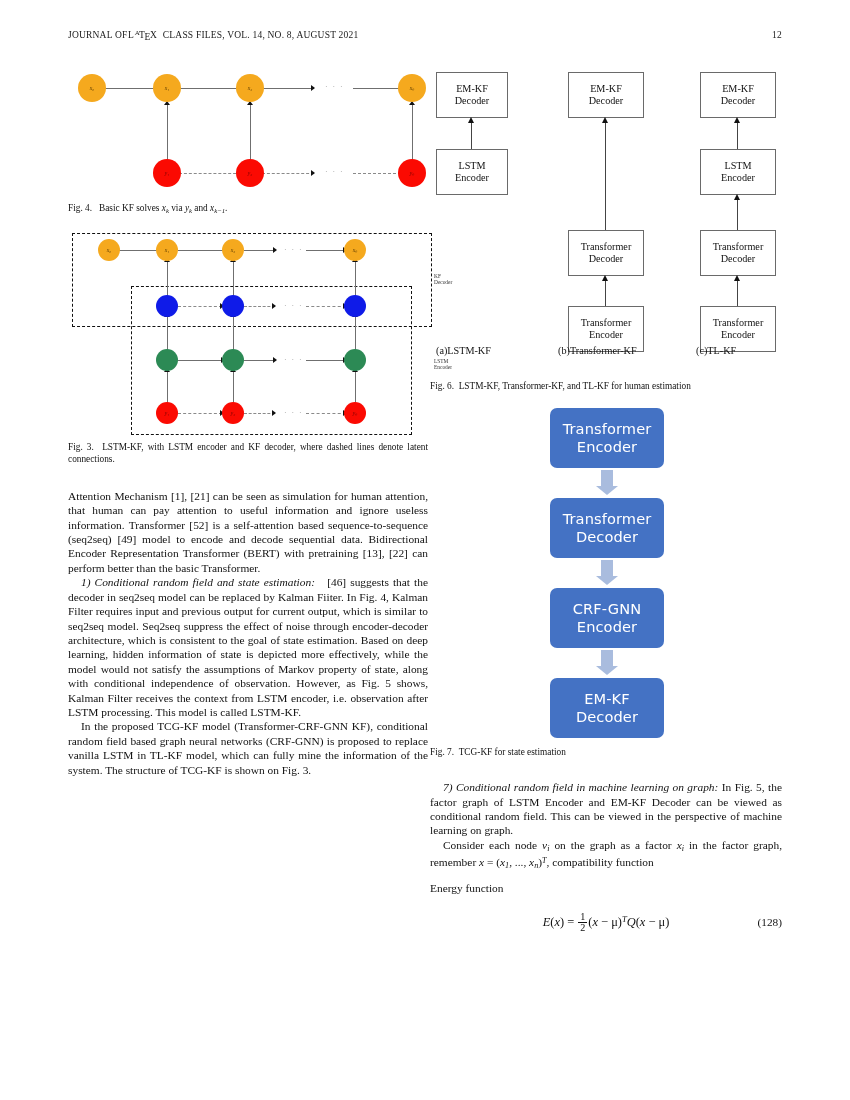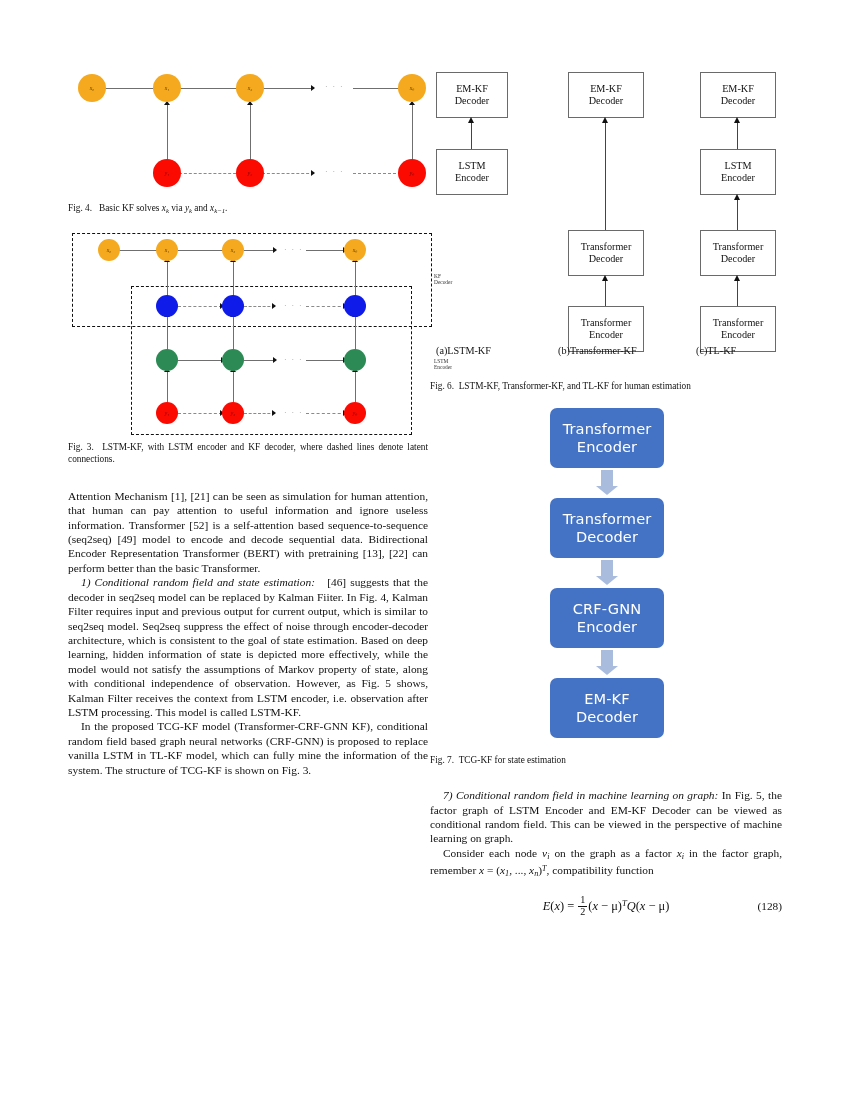--- a/index.html
+++ b/index.html
@@ -85,20 +85,24 @@
   .farrow .stem{position:absolute;left:5px;top:0;width:12px;background:#A9BCDE;}
   .farrow .head{position:absolute;left:0;width:0;height:0;
     border-top:9px solid #A9BCDE;border-left:11px solid transparent;
     border-right:11px solid transparent;}
 </style>
 </head>
 <body>
 
 <div class="page">
 
+  <div class="runhead">
+    <span>JOURNAL OF </span><span class="latex-l"><span class="latex-t">L</span><span class="latex-a">A</span><span class="latex-t">T</span><span class="latex-e">E</span><span class="latex-x">X</span></span><span> CLASS FILES, VOL. 14, NO. 8, AUGUST 2021</span>
+    <span class="pg">12</span>
+  </div>
 
   <div class="colL">
 
     <div class="fig" style="height:138px;">
 
       <div class="edge h" style="left:28px;top:28px;width:83px;"></div>
       <div class="arrH" style="left:108px;top:25px;"></div>
       <div class="edge h" style="left:111px;top:28px;width:83px;"></div>
       <div class="arrH" style="left:191px;top:25px;"></div>
       <div class="edge h" style="left:194px;top:28px;width:52px;"></div>
@@ -321,30 +325,31 @@
         <div class="stem" style="height:16px;"></div>
         <div class="head" style="top:16px;"></div>
       </div>
 
       <div class="fbox" style="left:120px;top:272px;width:114px;height:60px;">
         <span>EM-KF</span>
         <span>Decoder</span>
       </div>
     </div>
 
-    <div class="caption" style="margin-top:8px;">
+    <div class="caption" style="">
       <span>Fig. 7.</span>&nbsp;&nbsp;<span>TCG-KF for state estimation</span>
     </div>
 
     <p class="body" style="margin-top:22px;"><span style="font-style:italic">7) Conditional random field in machine learning on graph:</span>
       <span>In Fig. 5, the factor graph of LSTM Encoder and EM-KF Decoder can be viewed as conditional random field. This can be viewed in the perspective of machine learning on graph.</span></p>
 
     <p class="body"><span>Consider each node </span><span class="mi">v</span><span class="sub">i</span><span> on the graph as a factor </span><span class="mi">x</span><span class="sub">i</span><span> in the factor graph, remember </span><span class="mi">x</span> = (<span class="mi">x</span><span class="sub">1</span>, ..., <span class="mi">x</span><span class="sub">n</span>)<span class="supT">T</span><span>, compatibility function</span></p>
 
 
+    <p class="body noind" style="margin-top:10px;">Energy function</p>
 
     <div class="eqline" style="margin-top:16px;">
       <span><span class="mi">E</span>(<span class="mi">x</span>) = <span class="frac"><span class="num">1</span><span class="den">2</span></span>(<span class="mi">x</span> − μ)<span class="supT">T</span><span class="mi">Q</span>(<span class="mi">x</span> − μ)</span>
       <span class="eqnum">(128)</span>
     </div>
   </div>
 
 </div>
 
 </body></html>

